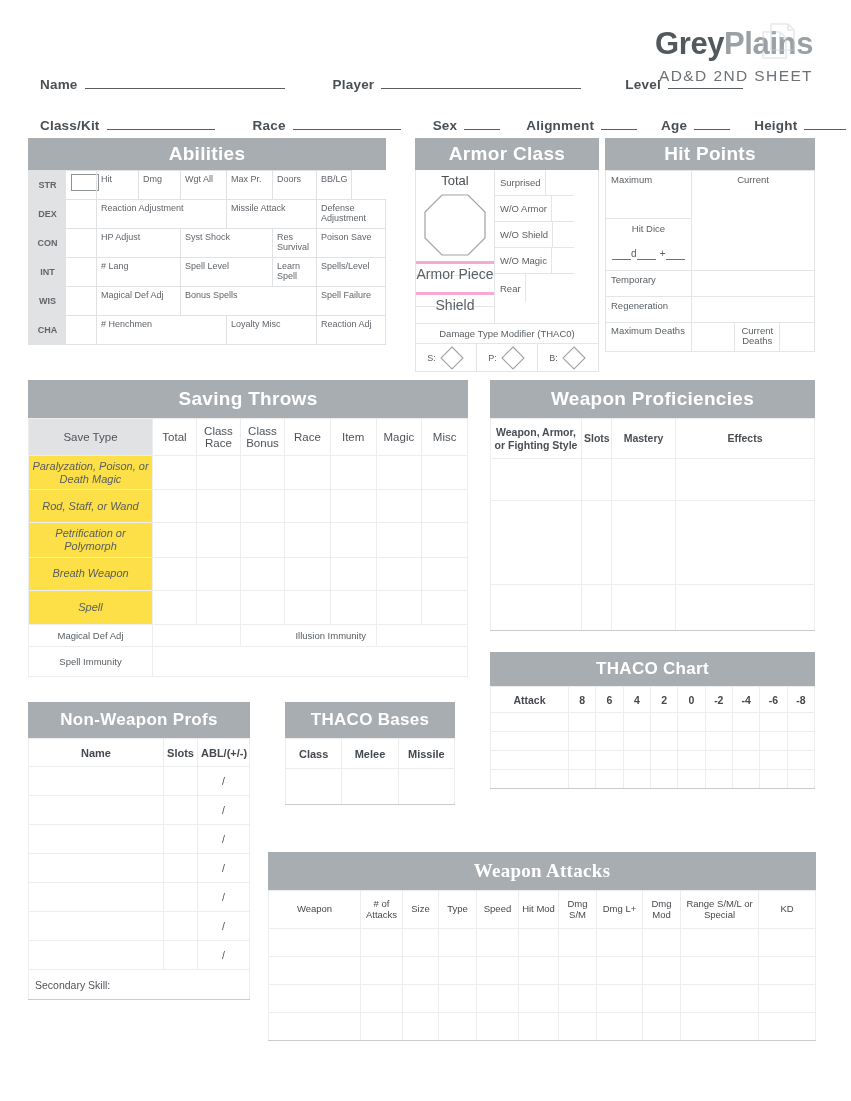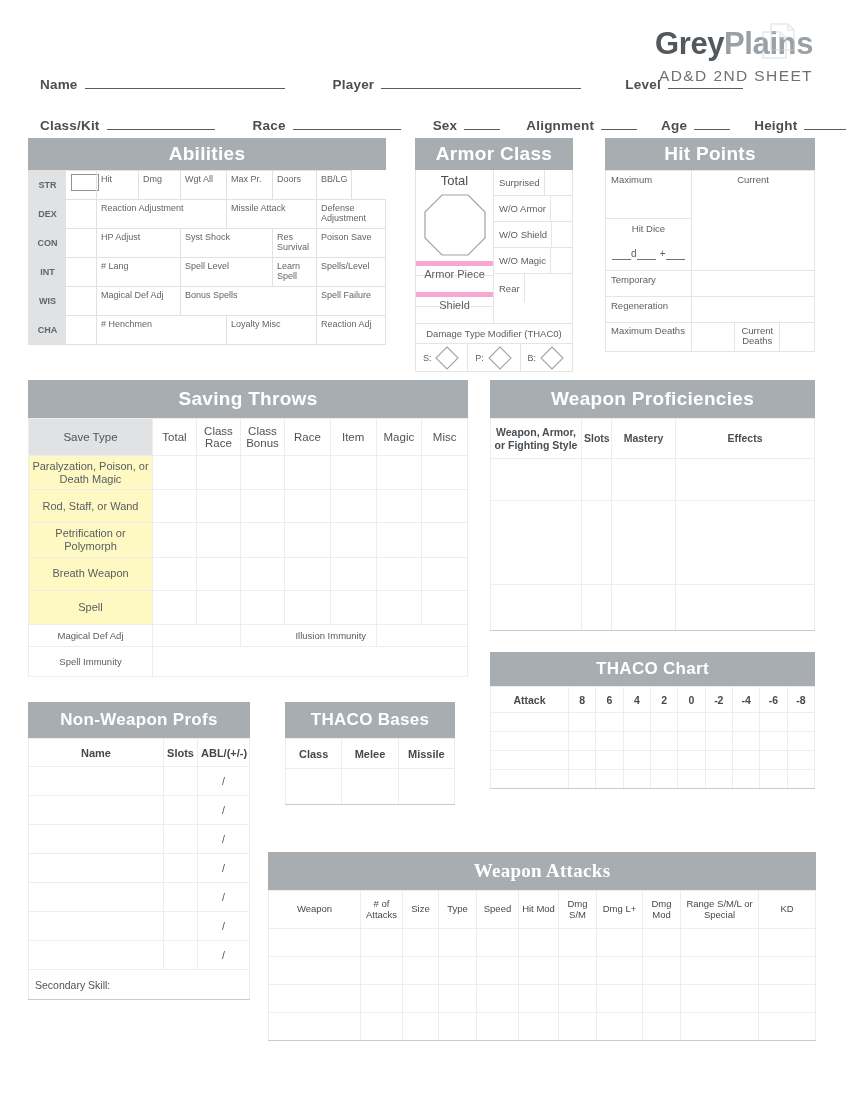--- a/index.html
+++ b/index.html
@@ -64,32 +64,32 @@
     text-align:center;vertical-align:middle !important;width:38px;
     border-right:1px solid #ffffff !important;
   }
   .ab-score{width:30px;}
   .ab-box{
     width:26px;height:15px;border:1px solid #8d9296;background:#fff;margin:0 auto;
   }
   .ab-row{height:29px;}
 
   
-  #armor{left:415px;top:138px;width:158px;}
+  #armor{left:415px;top:138px;width:184px;}
   #armor .phead{height:32px;}
   .ac-body{display:flex;border:1px solid #e3e5e7;border-top:none;box-sizing:border-box;}
   .ac-left{width:79px;border-right:1px solid #e3e5e7;box-sizing:border-box;}
   .ac-right{width:79px;box-sizing:border-box;}
   .ac-total{
     text-align:center;font-size:13px;color:#4c5054;padding-top:3px;height:16px;
   }
   .oct-wrap{height:72px;display:flex;align-items:center;justify-content:center;}
   .ac-sublabel{
-    text-align:center;font-size:11px;color:#5b6064;
-    border-top:5px solid #f9a8d4;padding:2px 0;height:14px;box-sizing:border-box;
+    text-align:center;font-size:14px;color:#5b6064;
+    border-top:3px solid #f9a8d4;padding:2px 0;height:14px;box-sizing:border-box;
   }
   .ac-blank{height:16px;border-top:1px solid #e3e5e7;}
   .ac-rcell{
     height:26px;border-bottom:1px solid #e3e5e7;box-sizing:border-box;
     display:flex;align-items:center;
   }
   .ac-rcell:last-child{border-bottom:none;}
   .ac-rcell span{font-size:9.5px;padding-left:5px;color:#5b6064;}
   .ac-rcell .rfill{flex:1;border-left:1px solid #e3e5e7;align-self:stretch;margin-left:4px;}
   .dmg-head{
@@ -123,21 +123,21 @@
   
   #saving{left:28px;top:380px;width:440px;}
   #saving .phead{height:38px;}
   .sv-tbl{border-collapse:collapse;width:100%;table-layout:fixed;}
   .sv-tbl td,.sv-tbl th{
     border:1px solid #ededee;box-sizing:border-box;font-weight:normal;
     font-size:11px;color:#585d61;padding:4px 3px;text-align:center;vertical-align:middle;
   }
   .sv-tbl th{background:#fff;font-size:11.5px;color:#4f5357;padding:6px 2px;}
   .sv-tbl th.first{background:#e0e2e4;}
-  .sv-name{background:#fef9c3;font-size:11.5px;color:#4a4e52;font-weight:bold;line-height:1.15;}
+  .sv-name{background:#fde047;font-size:11.5px;color:#4a4e52;font-weight:bold;line-height:1.15;font-style:italic;}
   .sv-extra td{border:1px solid #ededee;font-size:9.5px;text-align:center;}
 
   
   #wprof{left:490px;top:380px;width:325px;}
   #wprof .phead{height:38px;}
   .wp-tbl{border-collapse:collapse;width:100%;table-layout:fixed;}
   .wp-tbl td,.wp-tbl th{
     border:1px solid #ededee;box-sizing:border-box;font-weight:normal;
     font-size:10px;color:#4f5357;text-align:center;padding:4px 2px;vertical-align:middle;
   }

